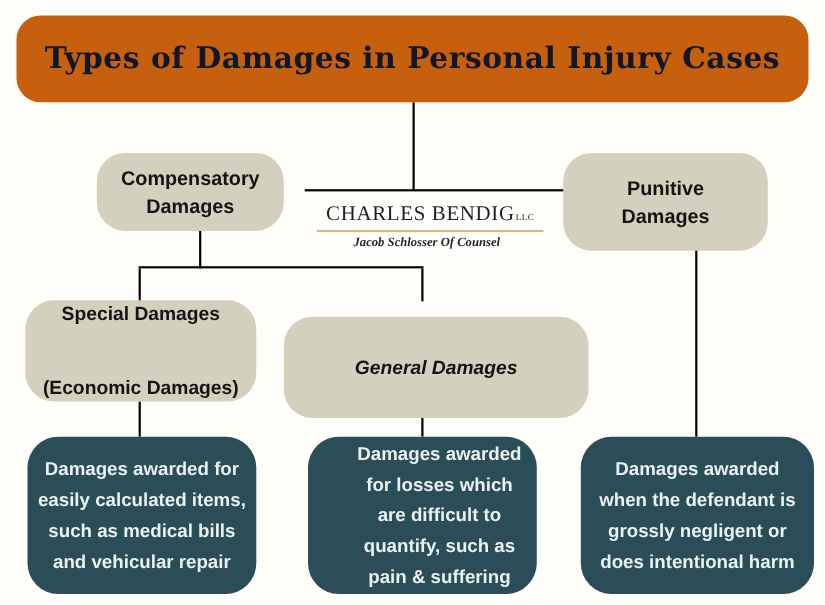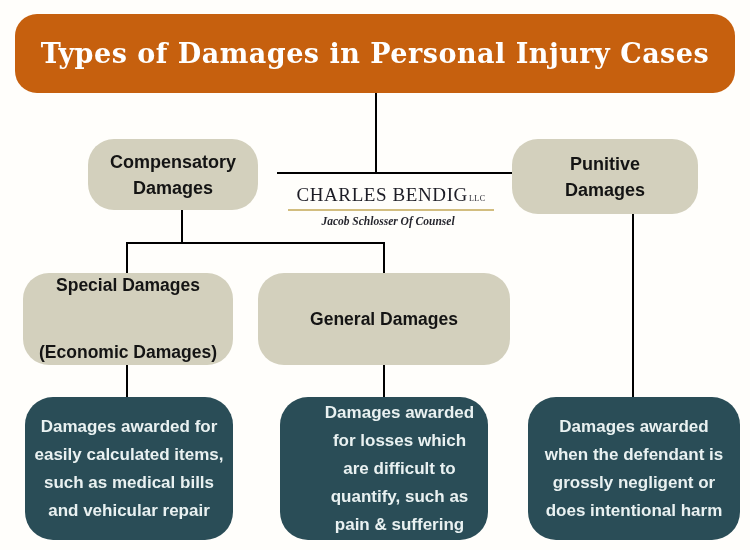--- a/index.html
+++ b/index.html
@@ -9,36 +9,36 @@
     font-family:"Liberation Sans", sans-serif;
   }
   
   .banner {
     position:absolute; left:15px; top:14px; width:720px; height:79px;
     background:#c6600e; border-radius:22px;
     display:flex; align-items:center; justify-content:center;
   }
   .banner-text {
     font-family:"DejaVu Serif", serif; font-weight:bold;
-    font-size:27px; color:#ffffff; letter-spacing:0.5px; white-space:nowrap;
+    font-size:27px; color:#0f172a; letter-spacing:0.5px; white-space:nowrap;
   }
   
   .line { position:absolute; background:#000000; }
   .line.v { width:2px; }
   .line.h { height:2px; }
   
   .node {
     position:absolute; background:#d3d0bd; border-radius:26px;
     display:flex; flex-direction:column; align-items:center; justify-content:center;
     color:#141414; font-weight:bold; text-align:center;
   }
   #node-compensatory { left:88px;  top:139px; width:170px; height:71px; font-size:18px; line-height:26px; }
-  #node-punitive     { left:512px; top:139px; width:186px; height:75px; font-size:18px; line-height:26px; }
+  #node-punitive     { left:512px; top:139px; width:186px; height:89px; font-size:18px; line-height:26px; }
   #node-special      { left:23px;  top:273px; width:210px; height:92px; font-size:17.5px; line-height:27px;gap:40px; }
-  #node-general      { left:258px; top:273px; width:252px; height:92px; font-size:17.5px; line-height:27px; }
+  #node-general      { left:258px; top:288px; width:277px; height:92px; font-size:17.5px; line-height:27px;font-style:italic; }
   
   .desc {
     position:absolute; top:397px; height:143px;
     background:#2a4d57; border-radius:28px;
     color:#e9f1f1; font-weight:bold; font-size:17px; line-height:28px;
     display:flex; align-items:center; justify-content:center;
     text-align:center; padding:4px 9px; box-sizing:border-box;
   }
   #desc-special  { left:25px;  width:208px;text-align:center; }
   #desc-general  { left:280px; width:208px;padding-left:40px; }

